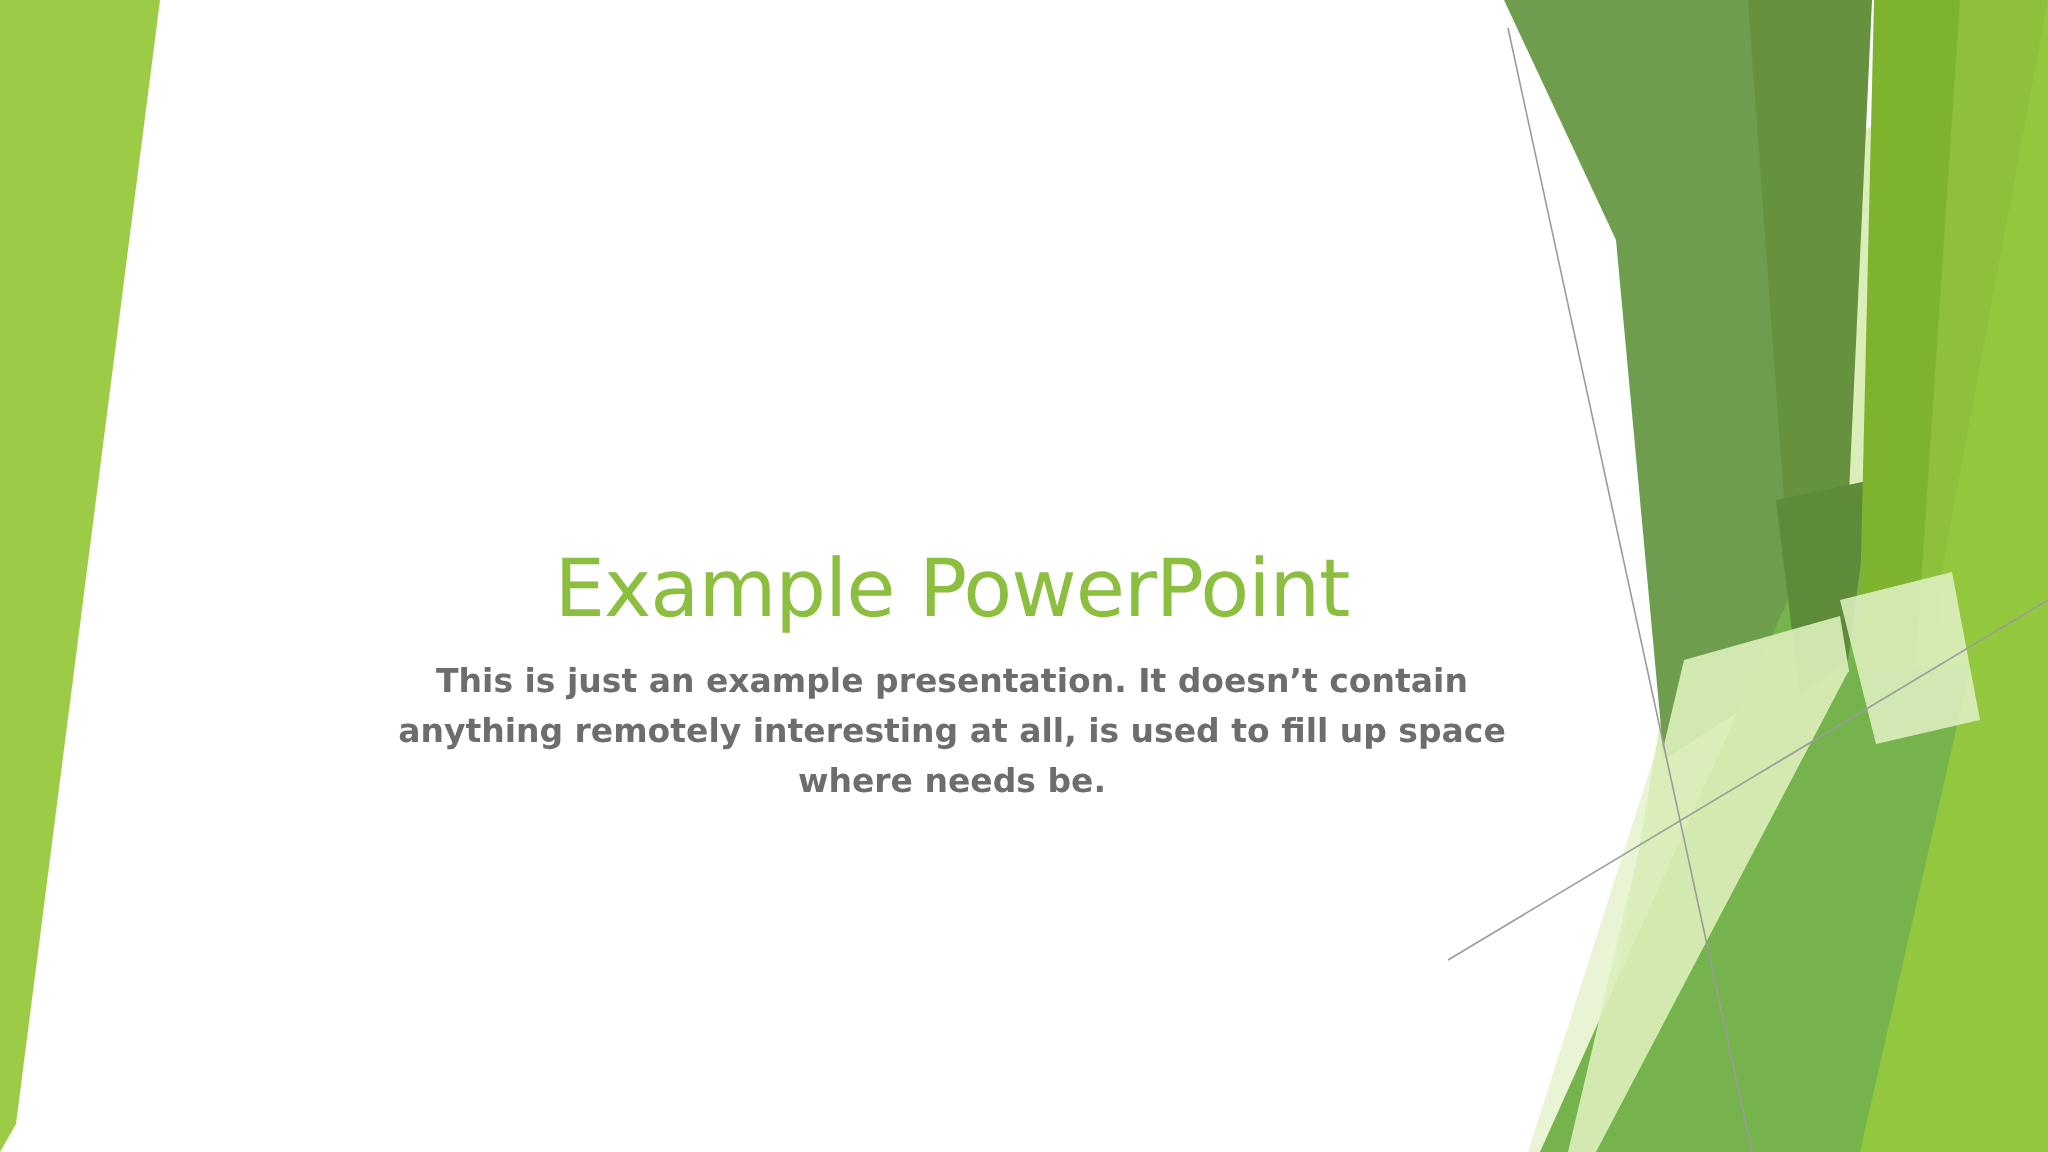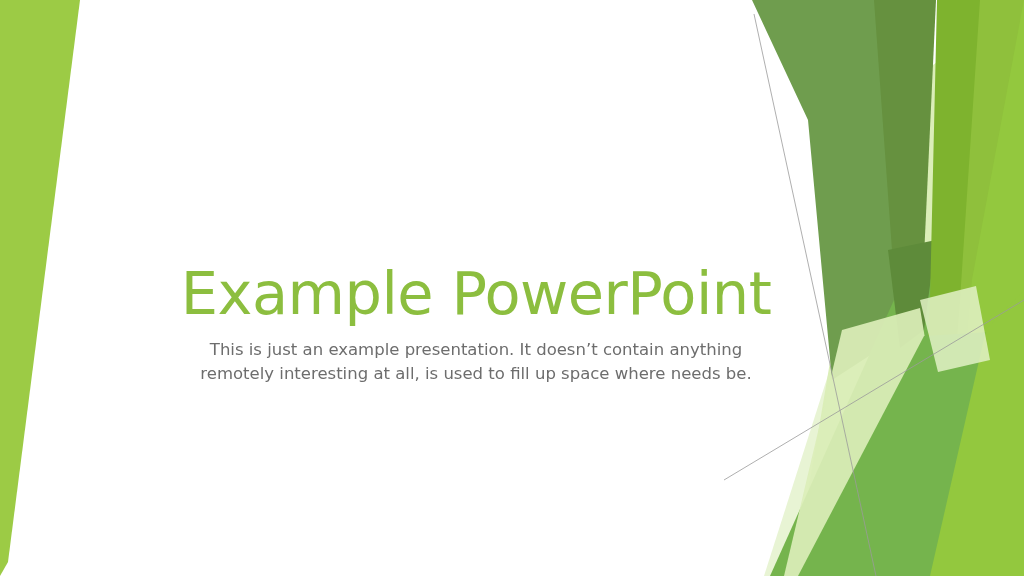--- a/index.html
+++ b/index.html
@@ -26,34 +26,34 @@
   #decor-right { right: 0; width: 300px; }
 
   #text-block {
     position: absolute;
     left: 176px;
     top: 262px;
     width: 600px;
     text-align: center;
   }
   #slide-title {
-    margin: 0;
+    margin: 12px;
     font-family: "DejaVu Sans", sans-serif;
-    font-size: 59px;
+    font-size: 40px;
     font-weight: 400;
     line-height: 1.08;
     letter-spacing: -0.5px;
     color: #8cbe3f;
     white-space: nowrap;
   }
   #slide-subtitle {
     margin: 12px 0 16px 0;
     font-family: "DejaVu Sans", sans-serif;
     font-size: 16.5px;
-    font-weight: 400;
+    font-weight: 700;
     line-height: 1.5;
     color: #6d6d6d;
     padding: 0 6px;
   }
 </style>
 </head>
 <body>
 
 <div id="slide">
 

